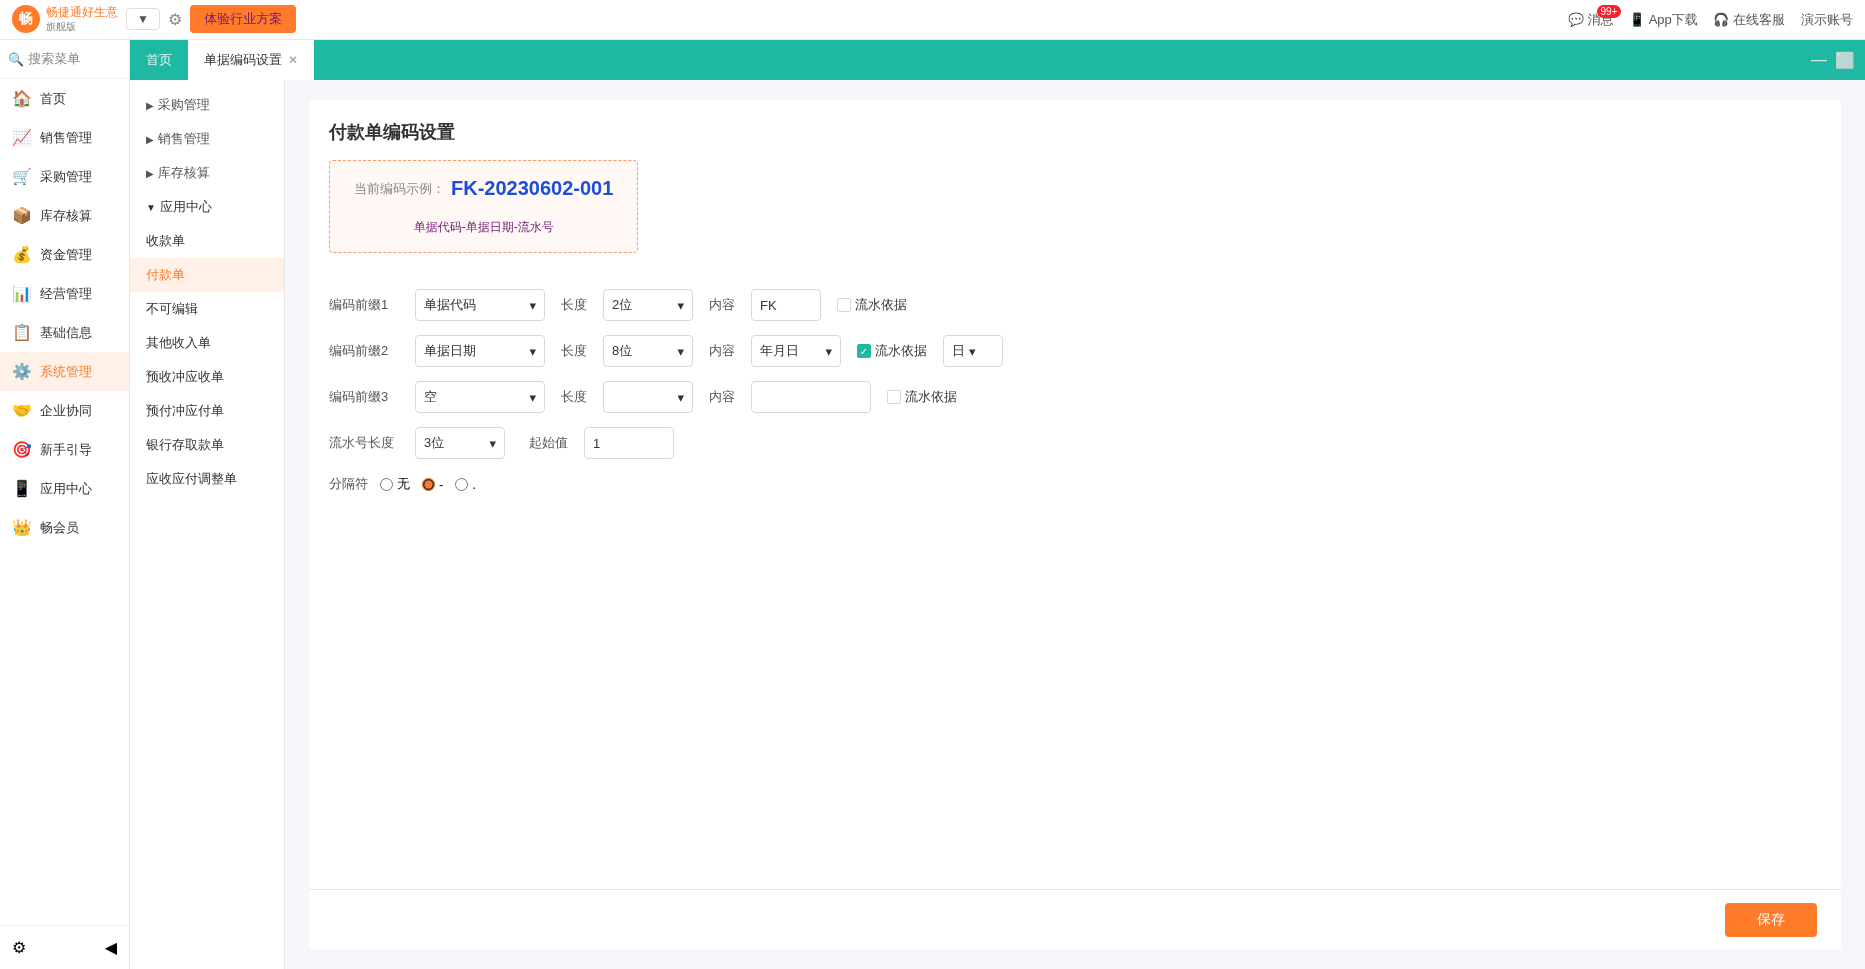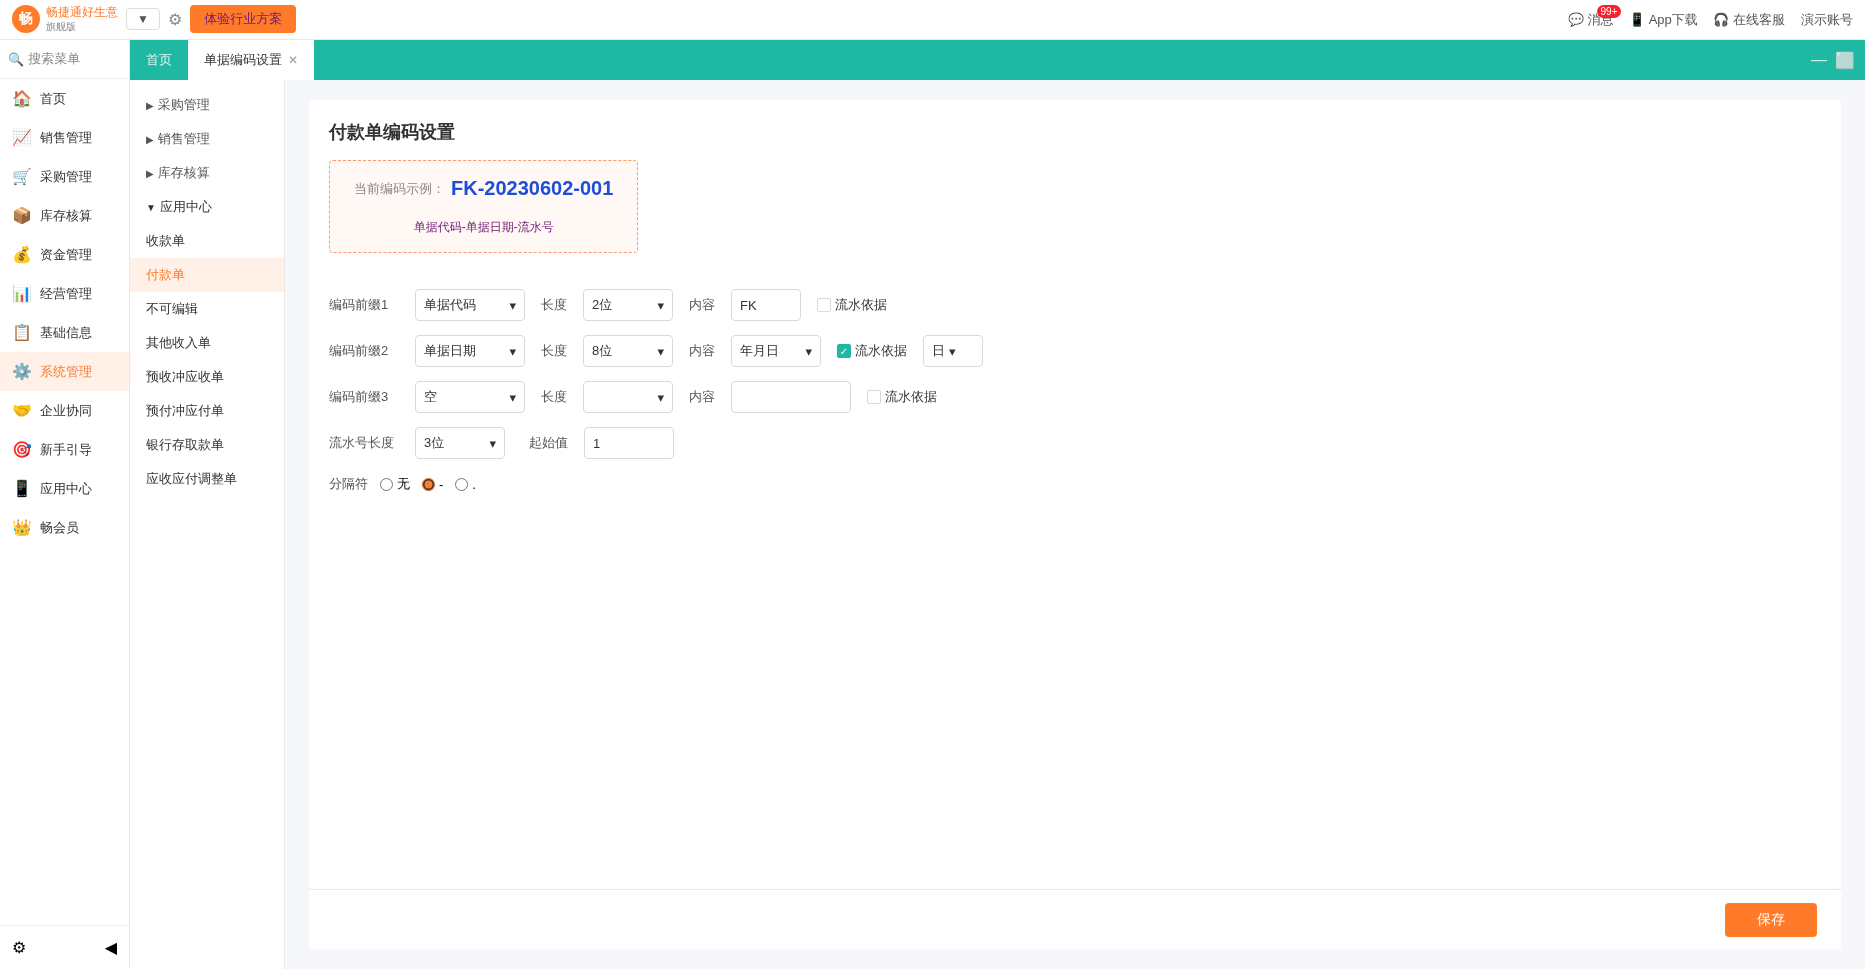--- a/index.html
+++ b/index.html
@@ -66,21 +66,21 @@
     .code-desc { font-size: 12px; color: #701a75; margin-top: 19px; text-align: center; }
 
     
     .checkbox-row { display: flex; align-items: center; gap: 6px; margin-bottom: 16px; font-size: 13px; color: #333; cursor: pointer; }
 
     
     .form-rows { display: flex; flex-direction: column; gap: 14px; }
     .form-row { display: flex; align-items: center; gap: 16px; }
     .form-row-label { font-size: 13px; color: #555; width: 70px; flex-shrink: 0; }
     .form-select { height: 32px; border: 1px solid #d9d9d9; border-radius: 4px; padding: 0 8px; font-size: 13px; color: #333; background: #fff; display: flex; align-items: center; justify-content: space-between; cursor: pointer; gap: 4px; }
-    .form-select-w100 { width: 110px; }
+    .form-select-w100 { width: 130px; }
     .form-select-w80 { width: 90px; }
     .form-input-content { height: 32px; border: 1px solid #d9d9d9; border-radius: 4px; padding: 0 8px; font-size: 13px; color: #333; background: #fff; width: 70px; display: flex; align-items: center; }
     .label-text { font-size: 13px; color: #555; }
     .check-item { display: flex; align-items: center; gap: 4px; font-size: 13px; color: #333; cursor: pointer; }
     .checkbox-box { width: 14px; height: 14px; border: 1px solid #d9d9d9; border-radius: 2px; background: #fff; display: flex; align-items: center; justify-content: center; }
     .checkbox-checked { width: 14px; height: 14px; border: 1px solid #1fb8a3; border-radius: 2px; background: #1fb8a3; display: flex; align-items: center; justify-content: center; color: white; font-size: 10px; }
     .day-select { height: 32px; border: 1px solid #d9d9d9; border-radius: 4px; padding: 0 8px; font-size: 13px; color: #333; background: #fff; display: flex; align-items: center; gap: 4px; cursor: pointer; width: 60px; }
 
     
     .serial-row { display: flex; align-items: center; gap: 16px; }

